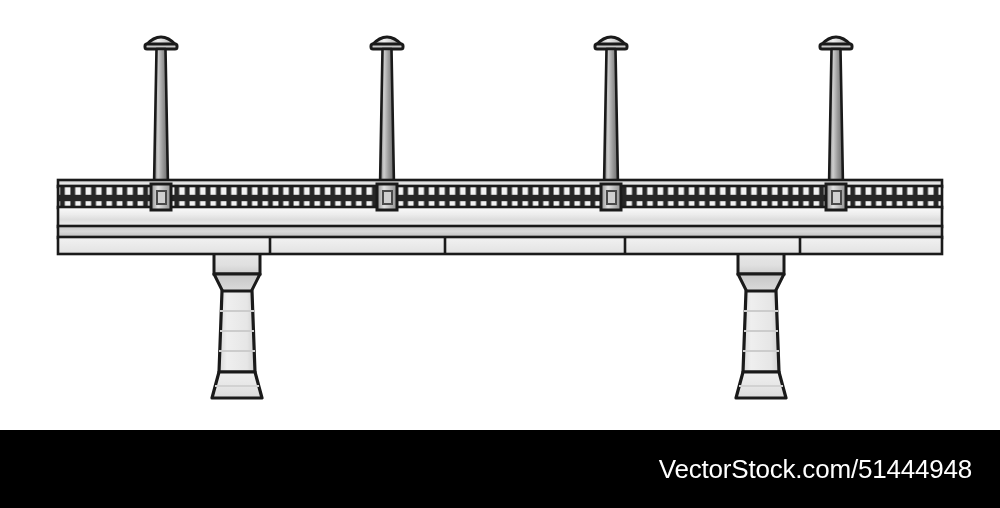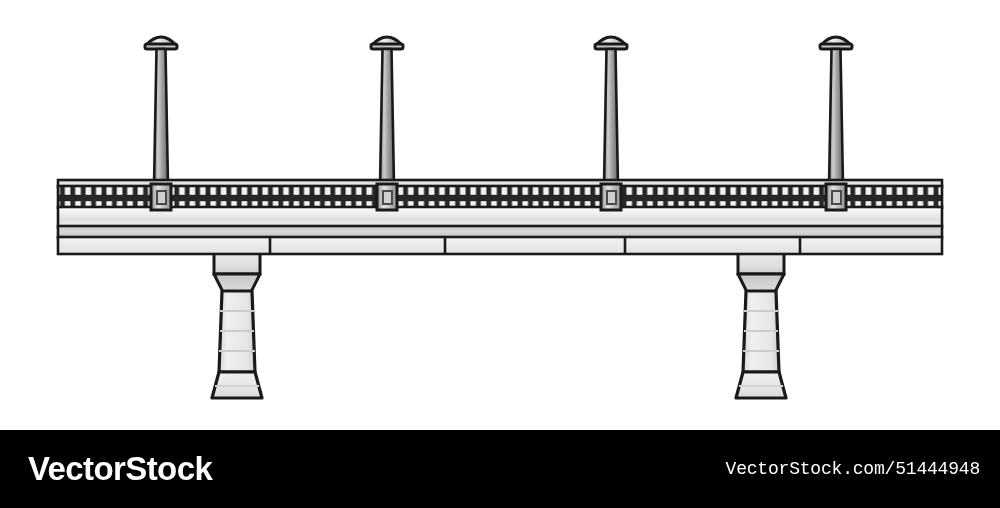--- a/index.html
+++ b/index.html
@@ -48,26 +48,26 @@
     transform: translateY(-50%);
     color: #ffffff;
     font-family: "Liberation Sans", sans-serif;
     font-size: 33px;
     font-weight: 700;
     letter-spacing: -0.6px;
     white-space: nowrap;
   }
   #sourceurl {
     position: absolute;
-    right: 20px;
+    right: 28px;
     top: 50%;
     transform: translateY(-50%);
     color: #ffffff;
-    font-family: Liberation Mono, monospace;
-    font-size: 18px;
+    font-family: Liberation Sans, sans-serif;
+    font-size: 26px;
     font-weight: 400;
     letter-spacing: -0.2px;
     white-space: nowrap;
   }
 </style>
 </head>
 <body>
 
 <div id="stage">
 
@@ -216,17 +216,16 @@
         <rect x="383" y="191" width="9" height="13" fill="#cfcfcf" stroke="#4a4a4a" stroke-width="2"></rect>
         <rect x="601" y="184" width="20" height="26" fill="url(#gHousing)" stroke="#1a1a1a" stroke-width="3"></rect>
         <rect x="607" y="191" width="9" height="13" fill="#cfcfcf" stroke="#4a4a4a" stroke-width="2"></rect>
         <rect x="826" y="184" width="20" height="26" fill="url(#gHousing)" stroke="#1a1a1a" stroke-width="3"></rect>
         <rect x="832" y="191" width="9" height="13" fill="#cfcfcf" stroke="#4a4a4a" stroke-width="2"></rect>
       </g>
     </svg>
   </div>
 
   <div id="footer">
-    <div id="brand">VectorStock</div>
     <div id="sourceurl">VectorStock.com/51444948</div>
   </div>
 
 </div>
 
 </body></html>

